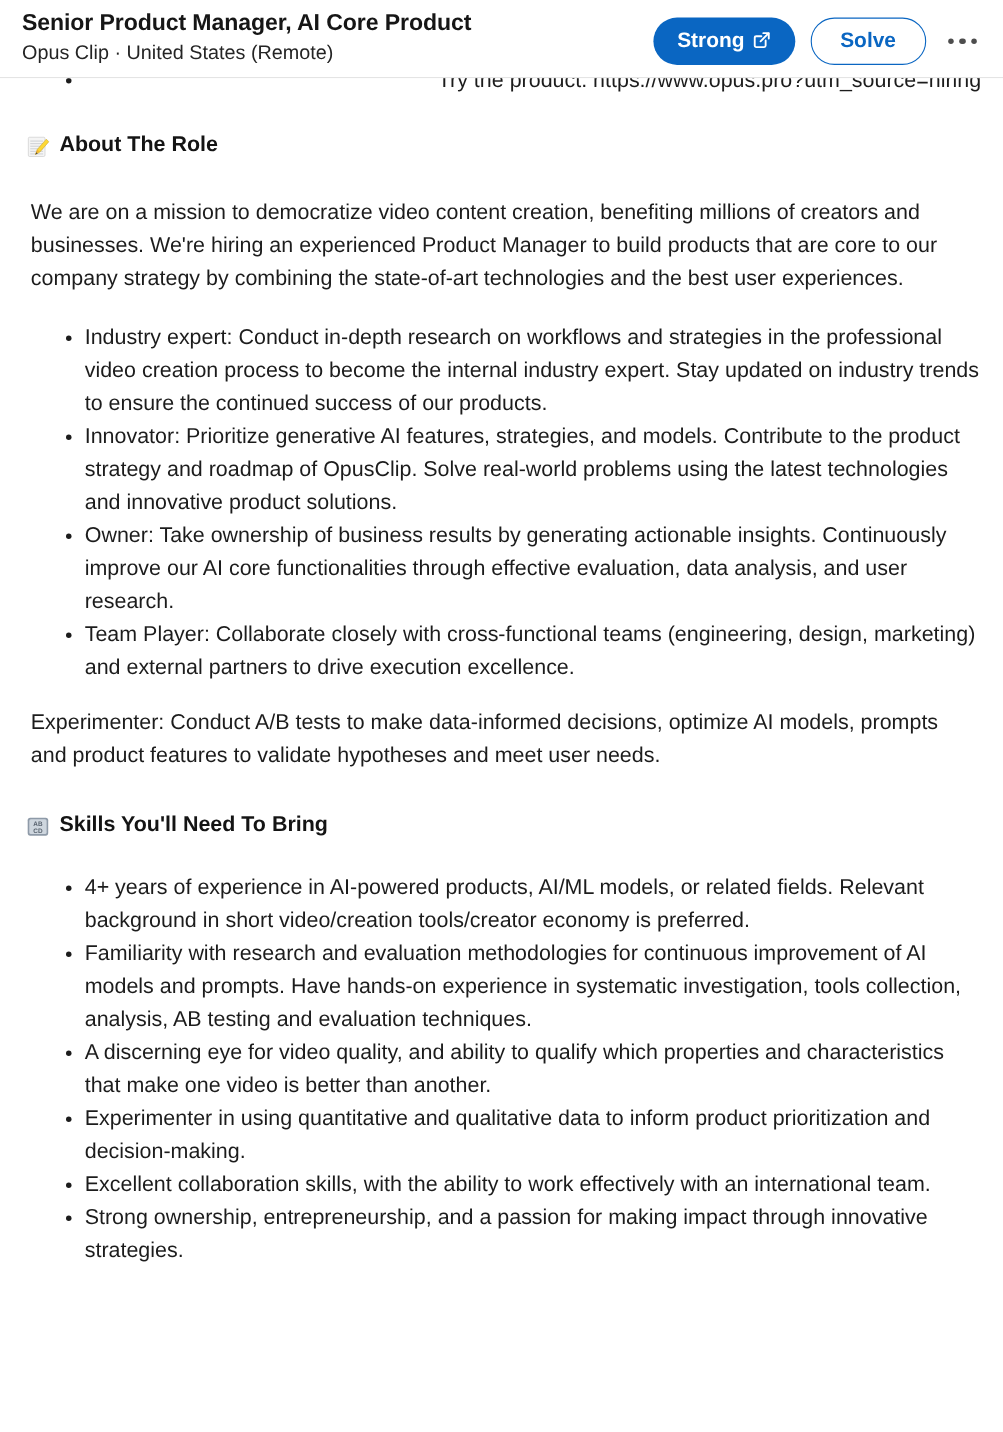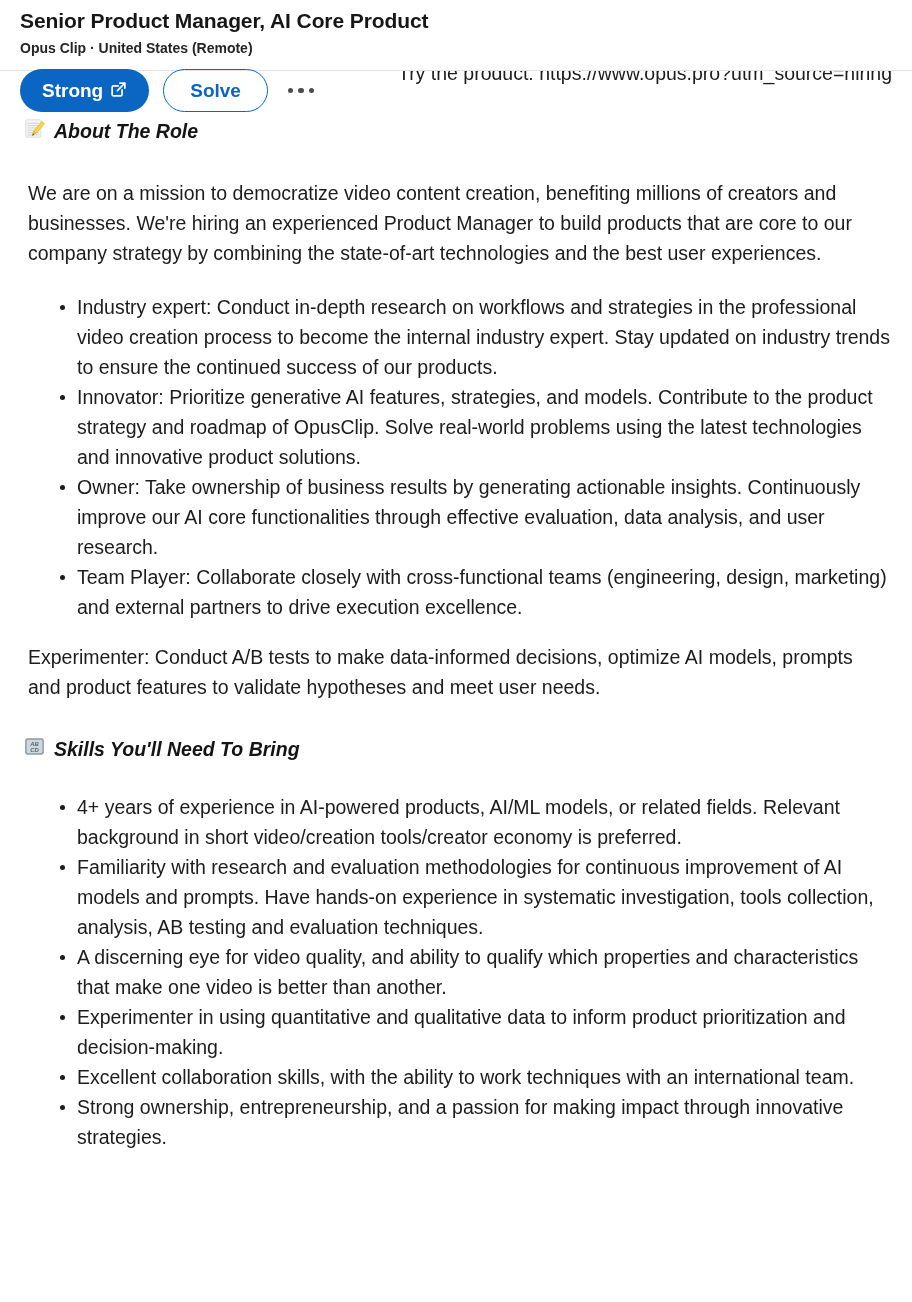--- a/index.html
+++ b/index.html
@@ -26,38 +26,37 @@
     border-bottom: 1px solid #e4e4e4;
     box-sizing: border-box;
     z-index: 10;
   }
   .header-inner {
     display: flex;
     align-items: flex-start;
     height: 100%;
     padding: 7px 18px 0 20px;
     box-sizing: border-box;
-    flex-direction: column;
   }
   .title-block {
     flex: 1 1 auto;
     min-width: 0;
     padding-top: 1px;
   }
   .job-title {
     font-size: 21px;
     font-weight: bold;
     line-height: 26px;
     color: #161616;
     letter-spacing: -0.1px;
     white-space: nowrap;
   }
   .job-sub {
-    font-size: 14px;
-    font-weight: bold;
+    font-size: 18px;
+    font-weight: normal;
     line-height: 24px;
     color: #242424;
     margin-top: 2px;
     white-space: nowrap;
   }
 
   .header-actions {
     flex: 0 0 auto;
     display: flex;
     align-items: center;
@@ -132,27 +131,26 @@
   .clipped-row ul { margin: 0; text-align: right; }
 
   p.body-text {
     font-size: 19.5px;
     line-height: 30px;
     color: #1c1c1c;
     margin: 4px;
   }
   .section-head {
     display: flex;
-    align-items: flex-start;
+    align-items: flex-end;
     gap: 9px;
     font-size: 19.5px;
     font-weight: bold;
     color: #141414;
     line-height: 26px;
-    font-style: italic;
   }
   .emoji {
     width: 21px;
     height: 21px;
     flex: 0 0 auto;
     display: block;
   }
 
   ul.bullets {
     margin: 0;
@@ -243,21 +241,21 @@
     <span>Skills You'll Need To Bring</span>
   </div>
 
   <div class="spacer-30"></div>
 
   <ul class="bullets">
     <li>4+ years of experience in AI-powered products, AI/ML models, or related fields. Relevant background in short video/creation tools/creator economy is preferred.</li>
     <li>Familiarity with research and evaluation methodologies for continuous improvement of AI models and prompts. Have hands-on experience in systematic investigation, tools collection, analysis, AB testing and evaluation techniques.</li>
     <li>A discerning eye for video quality, and ability to qualify which properties and characteristics that make one video is better than another.</li>
     <li>Experimenter in using quantitative and qualitative data to inform product prioritization and decision-making.</li>
-    <li>Excellent collaboration skills, with the ability to work techniques with an international team.</li>
+    <li>Excellent collaboration skills, with the ability to work effectively with an international team.</li>
     <li>Strong ownership, entrepreneurship, and a passion for making impact through innovative strategies.</li>
   </ul>
 
 </div>
 
 <div class="sticky-header">
   <div class="header-inner">
     <div class="title-block">
       <div class="job-title">Senior Product Manager, AI Core Product</div>
       <div class="job-sub">Opus Clip · United States (Remote)</div>

